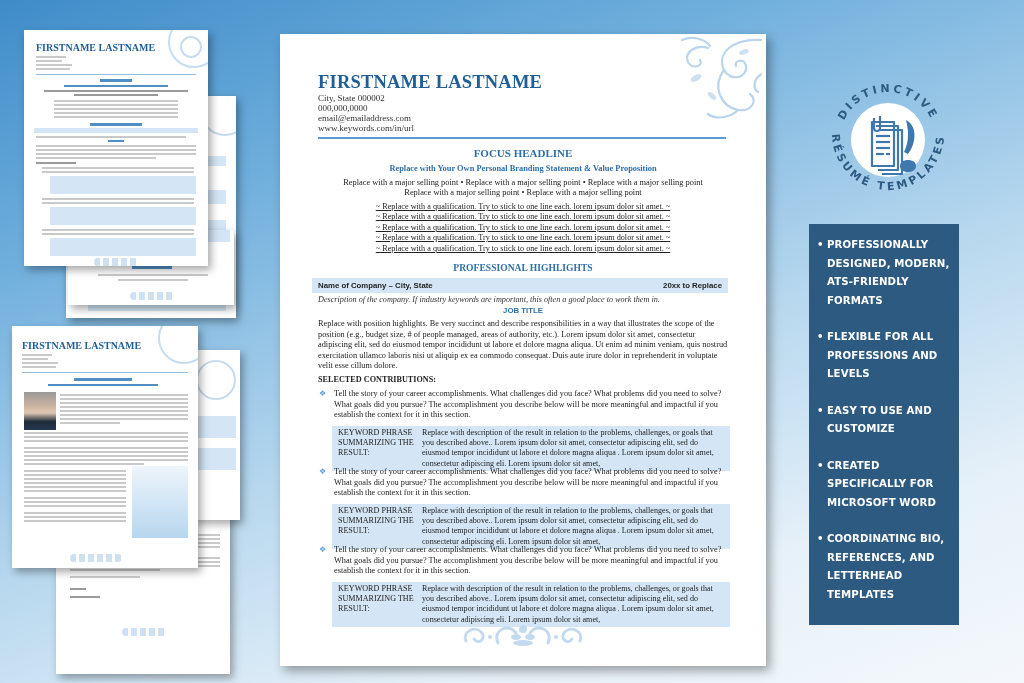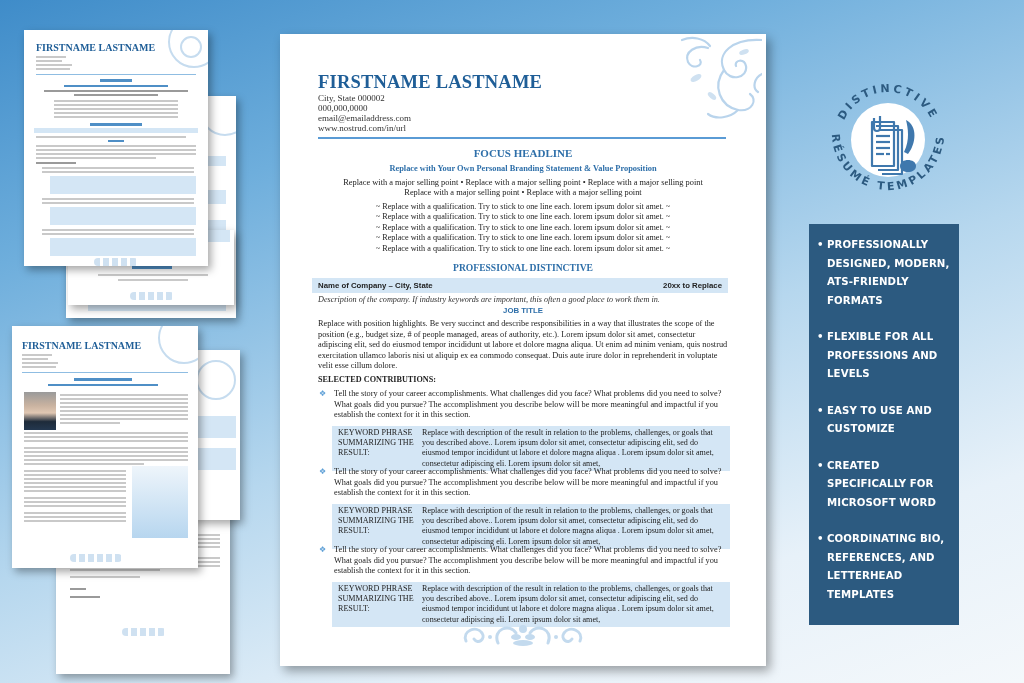--- a/index.html
+++ b/index.html
@@ -43,21 +43,21 @@
     font-size: 18.5px; font-weight: bold; color: #1f5e97; letter-spacing: 0.2px;
   }
   .p-contact {
     position: absolute; left: 38px; top: 59px; font-size: 9px; line-height: 10px; color: #333;
   }
   .p-hr { position: absolute; left: 38px; top: 103px; width: 408px; height: 1.5px; background: #5a9bd5; }
   .center { position: absolute; left: 20px; width: 446px; text-align: center; }
   .focus-h { top: 113px; font-size: 11px; font-weight: bold; color: #2e6fa9; }
   .brand { top: 130px; font-size: 8.4px; font-weight: bold; color: #2e6fa9; }
   .selling { top: 144px; font-size: 8.4px; line-height: 10px; color: #222; }
-  .quals { top: 168px; font-size: 8.2px; line-height: 10.4px; color: #222; }
+  .quals { top: 168px; font-size: 8.2px; line-height: 10.4px; color: #222; text-decoration: underline; }
   .highlights-h { top: 228px; font-size: 9.6px; font-weight: bold; color: #2e6fa9; }
   .company-bar {
     position: absolute; left: 32px; top: 244px; width: 416px; height: 15px;
     background: #d4e6f5; font-family: "Liberation Sans", sans-serif;
     font-size: 7.8px; font-weight: bold; color: #222;
     display: flex; justify-content: space-between; align-items: center; padding: 0 6px;
   }
   .company-desc {
     position: absolute; left: 38px; top: 261px; font-size: 8.2px; font-style: italic; color: #333;
   }
@@ -240,39 +240,39 @@
       <ellipse cx="100" cy="62" rx="5" ry="2.5" transform="rotate(40 100 62)"></ellipse>
       <ellipse cx="132" cy="18" rx="5" ry="2.5" transform="rotate(-20 132 18)"></ellipse>
     </g>
   </svg>
 
   <div class="p-name">FIRSTNAME LASTNAME</div>
   <div class="p-contact">
     <div>City, State 000002</div>
     <div>000,000,0000</div>
     <div>email@emailaddress.com</div>
-    <div>www.nostrud.com/in/url</div>
+    <div>www.keywords.com/in/url</div>
   </div>
   <div class="p-hr"></div>
 
   <div class="center focus-h">FOCUS HEADLINE</div>
   <div class="center selling">
     <div>Replace with a major selling point  •  Replace with a major selling point  •  Replace with a major selling point</div>
     <div>Replace with a major selling point  •  Replace with a major selling point</div>
   </div>
   <div class="center brand">Replace with Your Own Personal Branding Statement &amp; Value Proposition</div>
   <div class="center quals">
     <div>~ Replace with a qualification. Try to stick to one line each. lorem ipsum dolor sit amet. ~</div>
     <div>~ Replace with a qualification. Try to stick to one line each. lorem ipsum dolor sit amet.  ~</div>
     <div>~ Replace with a qualification. Try to stick to one line each. lorem ipsum dolor sit amet.  ~</div>
     <div>~ Replace with a qualification. Try to stick to one line each. lorem ipsum dolor sit amet. ~</div>
     <div>~ Replace with a qualification. Try to stick to one line each. lorem ipsum dolor sit amet.  ~</div>
   </div>
 
-  <div class="center highlights-h">PROFESSIONAL DISTINCTIVE</div>
+  <div class="center highlights-h">PROFESSIONAL HIGHLIGHTS</div>
   <div class="company-bar">
     <span>Name of Company – City, State</span>
     <span>20xx to Replace</span>
   </div>
   <div class="company-desc">Description of the company. If industry keywords are important, this often a good place to work them in.</div>
   <div class="center job-title">JOB TITLE</div>
   <div class="pos-text">Replace with position highlights. Be very succinct and describe responsibilities in a way that illustrates the scope of the position (e.g., budget size, # of people managed, areas of authority, etc.). Lorem ipsum dolor sit amet, consectetur adipiscing elit, sed do eiusmod tempor incididunt ut labore et dolore magna aliqua. Ut enim ad minim veniam, quis nostrud exercitation ullamco laboris nisi ut aliquip ex ea commodo consequat. Duis aute irure dolor in reprehenderit in voluptate velit esse cillum dolore.</div>
   <div class="sel-h">SELECTED CONTRIBUTIONS:</div>
 
   <div class="contrib" style="top:355px;">

